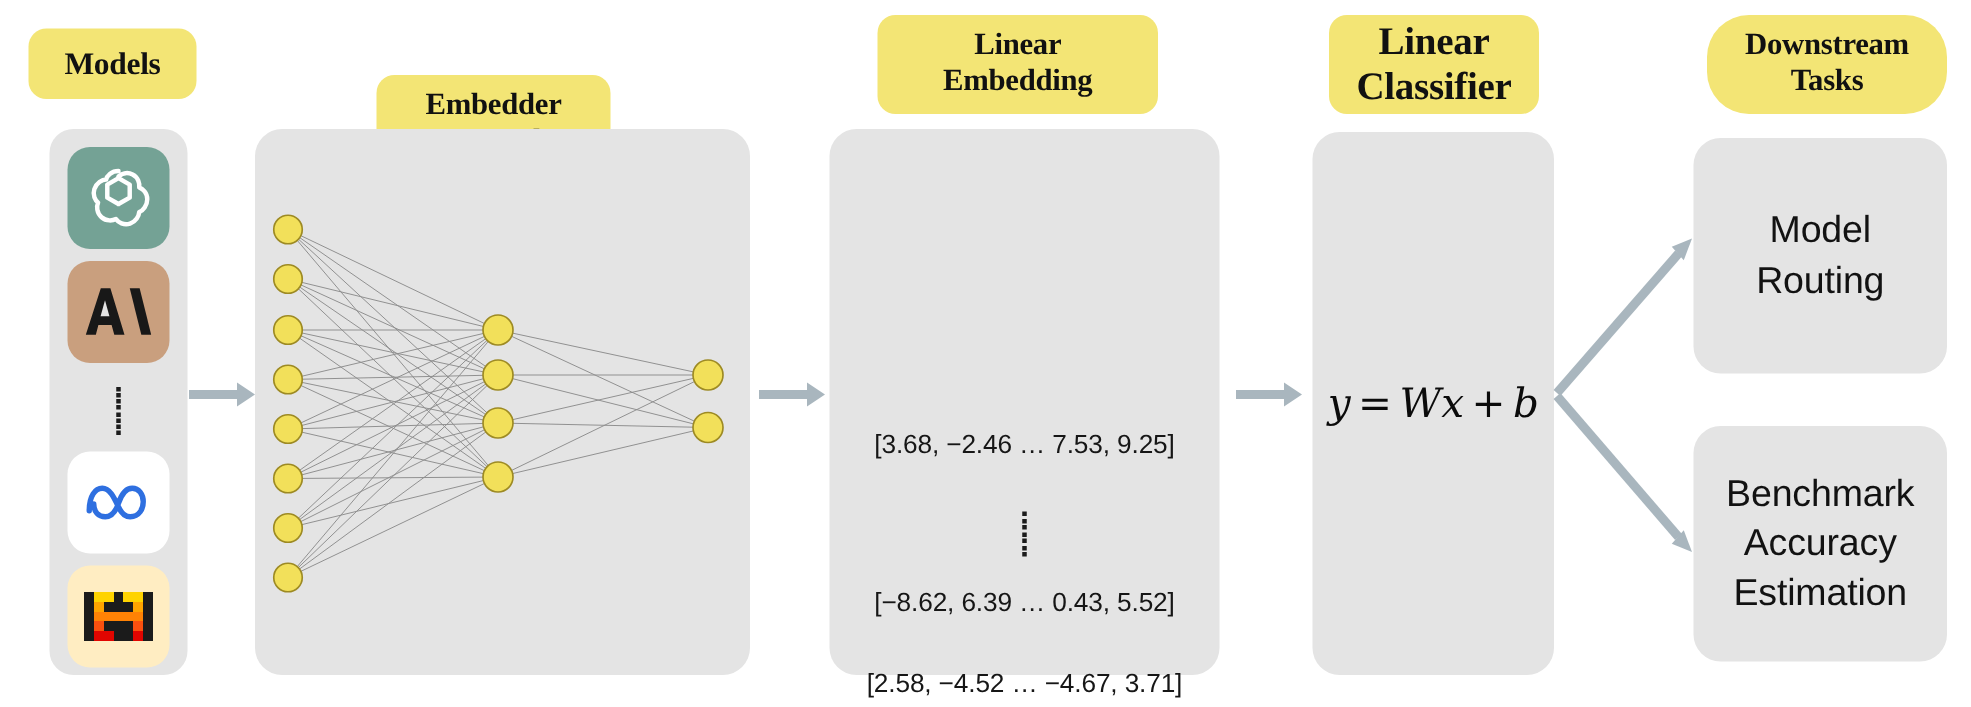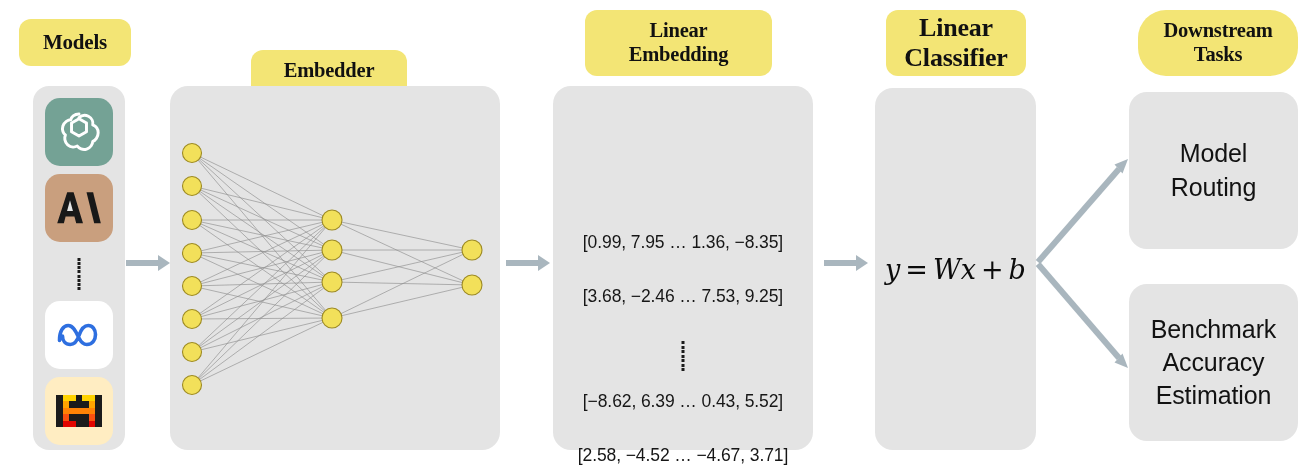--- a/index.html
+++ b/index.html
@@ -317,21 +317,20 @@
       </g>
     </svg>
   </div>
 
   <svg class="arrow-svg" style="left:505px; top:252px;" width="50" height="22">
     <line x1="1" y1="11" x2="34" y2="11" stroke="#a9b6be" stroke-width="6" stroke-linecap="butt"></line>
     <path d="M33 3 L45 11 L33 19 Z" fill="#a9b6be"></path>
   </svg>
 
   <div class="panel" id="embedding-panel">
-    <div class="vec-row" id="vec-0">[0.99, 7.95 … 1.36, −8.35]</div>
     <div class="vec-row" id="vec-1">[3.68, −2.46 … 7.53, 9.25]</div>
     <div class="vdots" id="embedding-dots">
       <i></i>
         <i></i>
         <i></i>
         <i></i>
         <i></i>
         <i></i>
         <i></i>
     </div>

